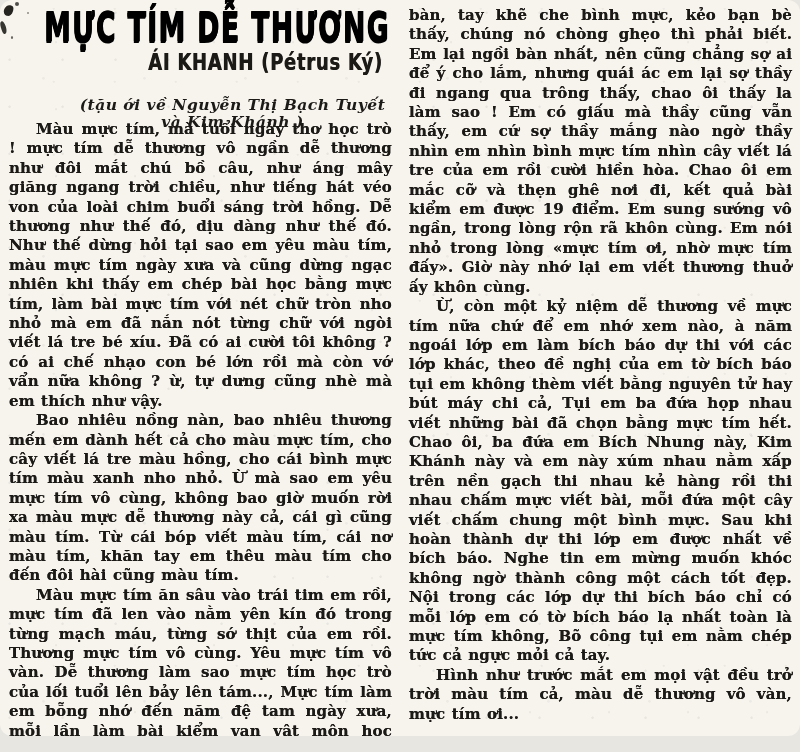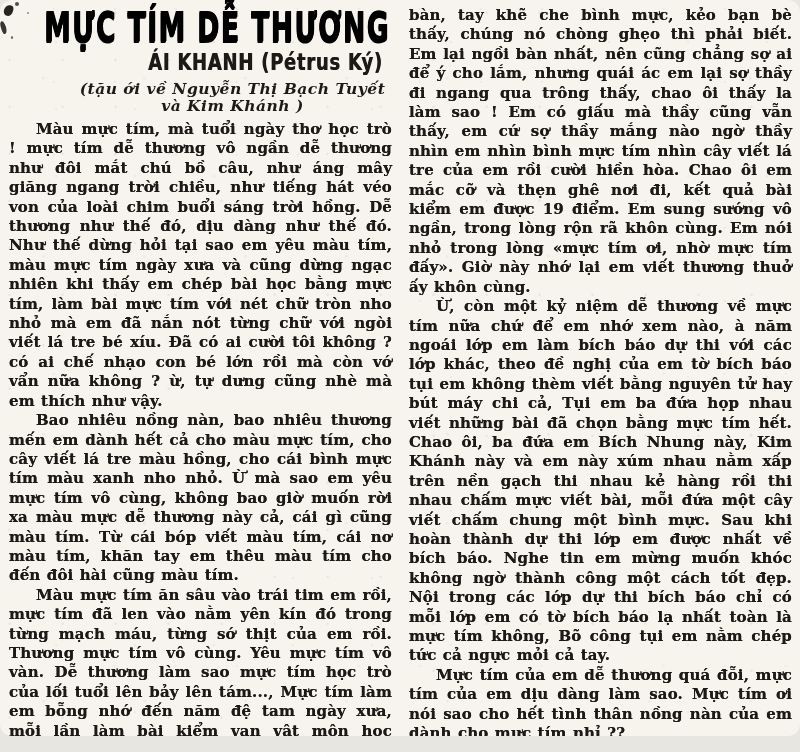--- a/index.html
+++ b/index.html
@@ -36,21 +36,21 @@
   .author{
     position:absolute;left:148px;top:51px;margin:0;
     font-family:"DejaVu Sans","Liberation Sans",sans-serif;
     font-weight:bold;font-size:23px;line-height:1;
     letter-spacing:1px;white-space:nowrap;
     transform:scale(.78,1.02);transform-origin:left top;
     text-shadow:.7px 0 0 var(--ink);
     filter:blur(.25px);
   }
   .dedication{
-    position:absolute;left:60px;top:80px;width:345px;
+    position:absolute;left:60px;top:96px;width:345px;
     text-align:center;
     font-style:italic;font-weight:bold;font-size:15.5px;line-height:17px;
     letter-spacing:.5px;
     filter:blur(.2px);
   }
   
   .col{
     position:absolute;
     width:383px;
     font-size:15px;
@@ -96,17 +96,16 @@
 
   <div class="col col-left">
       <p class="para">Màu mực tím, mà tuổi ngày thơ học trò ! mực tím dễ thương vô ngần dễ thương như đôi mắt chú bồ câu, như áng mây giăng ngang trời chiều, như tiếng hát véo von của loài chim buổi sáng trời hồng. Dễ thương như thế đó, dịu dàng như thế đó. Như thế dừng hỏi tại sao em yêu màu tím, màu mực tím ngày xưa và cũng dừng ngạc nhiên khi thấy em chép bài học bằng mực tím, làm bài mực tím với nét chữ tròn nho nhỏ mà em đã nắn nót từng chữ với ngòi viết lá tre bé xíu. Đã có ai cười tôi không ? có ai chế nhạo con bé lớn rồi mà còn vớ vẩn nữa không ? ừ, tự dưng cũng nhè mà em thích như vậy.</p>
       <p class="para">Bao nhiêu nồng nàn, bao nhiêu thương mến em dành hết cả cho màu mực tím, cho cây viết lá tre màu hồng, cho cái bình mực tím màu xanh nho nhỏ. Ừ mà sao em yêu mực tím vô cùng, không bao giờ muốn rời xa màu mực dễ thương này cả, cái gì cũng màu tím. Từ cái bóp viết màu tím, cái nơ màu tím, khăn tay em thêu màu tím cho đến đôi hài cũng màu tím.</p>
       <p class="para">Màu mực tím ăn sâu vào trái tim em rồi, mực tím đã len vào nằm yên kín đó trong từng mạch máu, từng sớ thịt của em rồi. Thương mực tím vô cùng. Yêu mực tím vô vàn. Dễ thương làm sao mực tím học trò của lối tuổi lên bảy lên tám..., Mực tím làm em bỗng nhớ đến năm đệ tam ngày xưa, mỗi lần làm bài kiểm vạn vật môn học thích thế nhất là y như rằng ngày đó em mang theo bình mực cây viết ngòi lá tre, tờ giấy thấm, len lén đặt khẽ lên</p>
     </div>
 
   <div class="col col-right">
       <p class="para noindent">bàn, tay khẽ che bình mực, kẻo bạn bè thấy, chúng nó chòng ghẹo thì phải biết. Em lại ngồi bàn nhất, nên cũng chẳng sợ ai để ý cho lắm, nhưng quái ác em lại sợ thầy đi ngang qua trông thấy, chao ôi thấy la làm sao ! Em có giấu mà thầy cũng vẫn thấy, em cứ sợ thầy mắng nào ngờ thầy nhìn em nhìn bình mực tím nhìn cây viết lá tre của em rồi cười hiền hòa. Chao ôi em mắc cỡ và thẹn ghê nơi đi, kết quả bài kiểm em được 19 điểm. Em sung sướng vô ngần, trong lòng rộn rã khôn cùng. Em nói nhỏ trong lòng «mực tím ơi, nhờ mực tím đấy». Giờ này nhớ lại em viết thương thuở ấy khôn cùng.</p>
       <p class="para">Ừ, còn một kỷ niệm dễ thương về mực tím nữa chứ để em nhớ xem nào, à năm ngoái lớp em làm bích báo dự thi với các lớp khác, theo đề nghị của em tờ bích báo tụi em không thèm viết bằng nguyên tử hay bút máy chi cả, Tụi em ba đứa họp nhau viết những bài đã chọn bằng mực tím hết. Chao ôi, ba đứa em Bích Nhung này, Kim Khánh này và em này xúm nhau nằm xấp trên nền gạch thi nhau kẻ hàng rồi thi nhau chấm mực viết bài, mỗi đứa một cây viết chấm chung một bình mực. Sau khi hoàn thành dự thi lớp em được nhất về bích báo. Nghe tin em mừng muốn khóc không ngờ thành công một cách tốt đẹp. Nội trong các lớp dự thi bích báo chỉ có mỗi lớp em có tờ bích báo lạ nhất toàn là mực tím không, Bõ công tụi em nằm chép tức cả ngực mỏi cả tay.</p>
-      <p class="para">Mực tím của em dễ thương quá đỗi, mực tím của em dịu dàng làm sao. Mực tím ơi nói sao cho hết tình thân nồng nàn của em dành cho mực tím nhỉ ??</p>
       <p class="para">Hình như trước mắt em mọi vật đều trở trời màu tím cả, màu dễ thương vô vàn, mực tím ơi...</p>
     </div>
 
 </div>
 
 </body></html>

